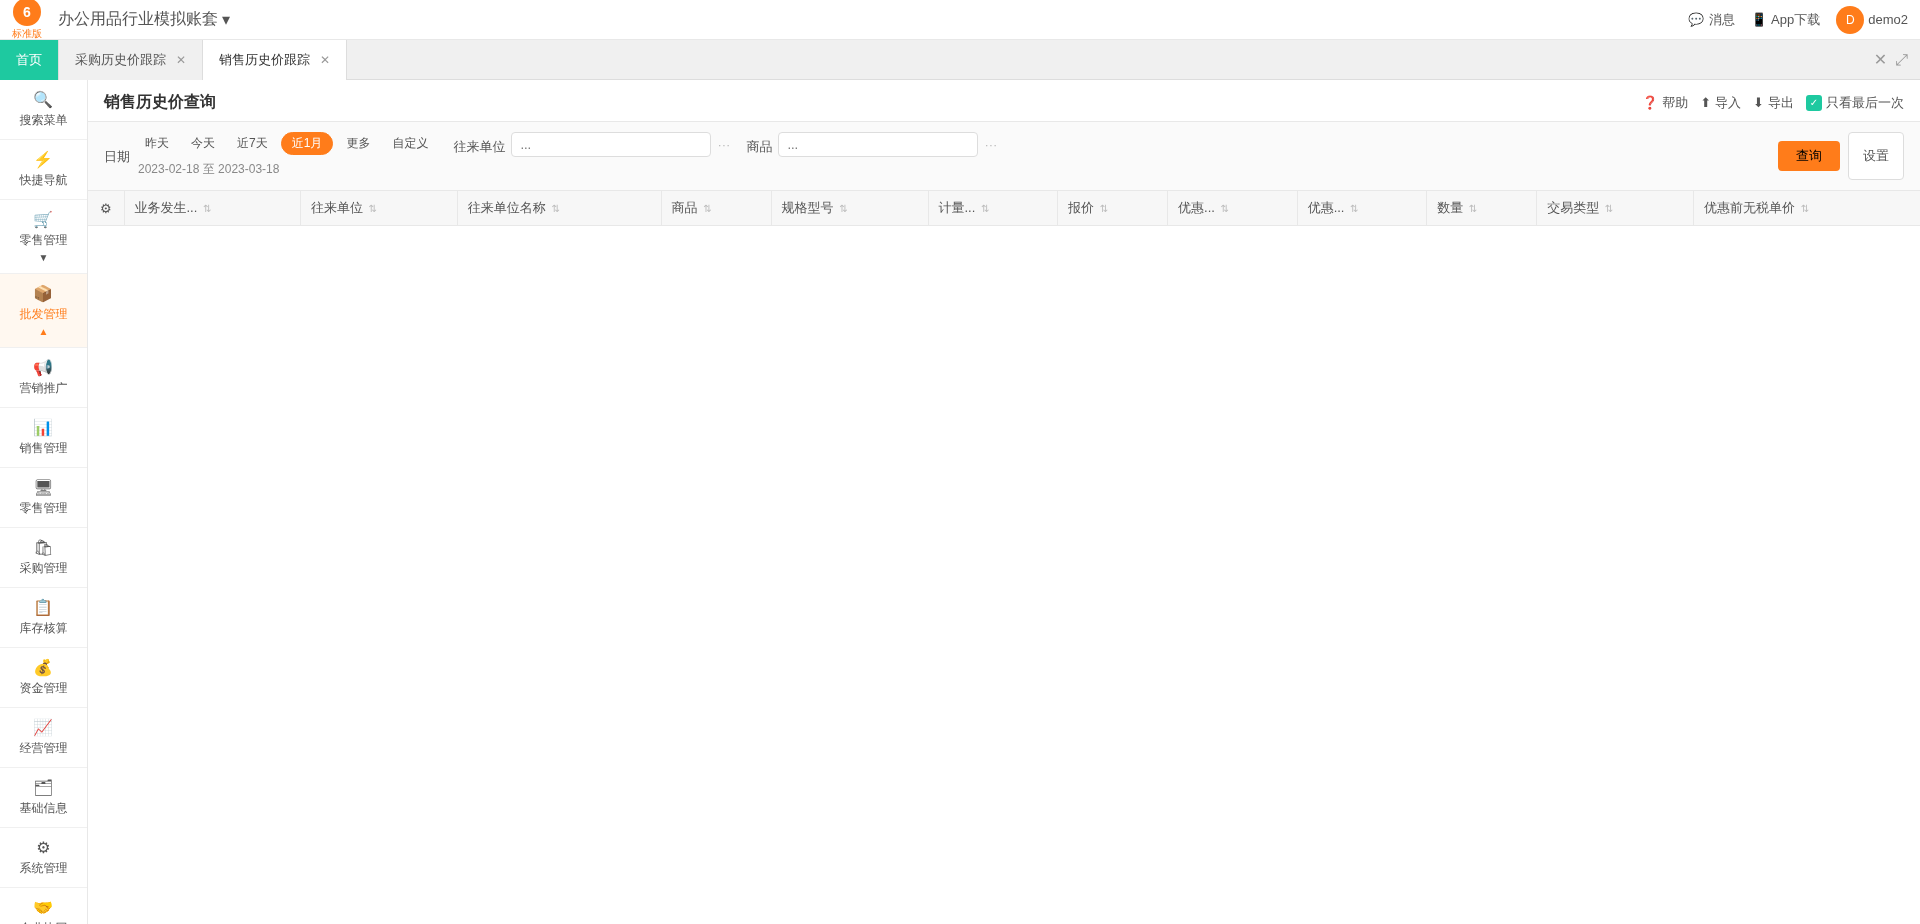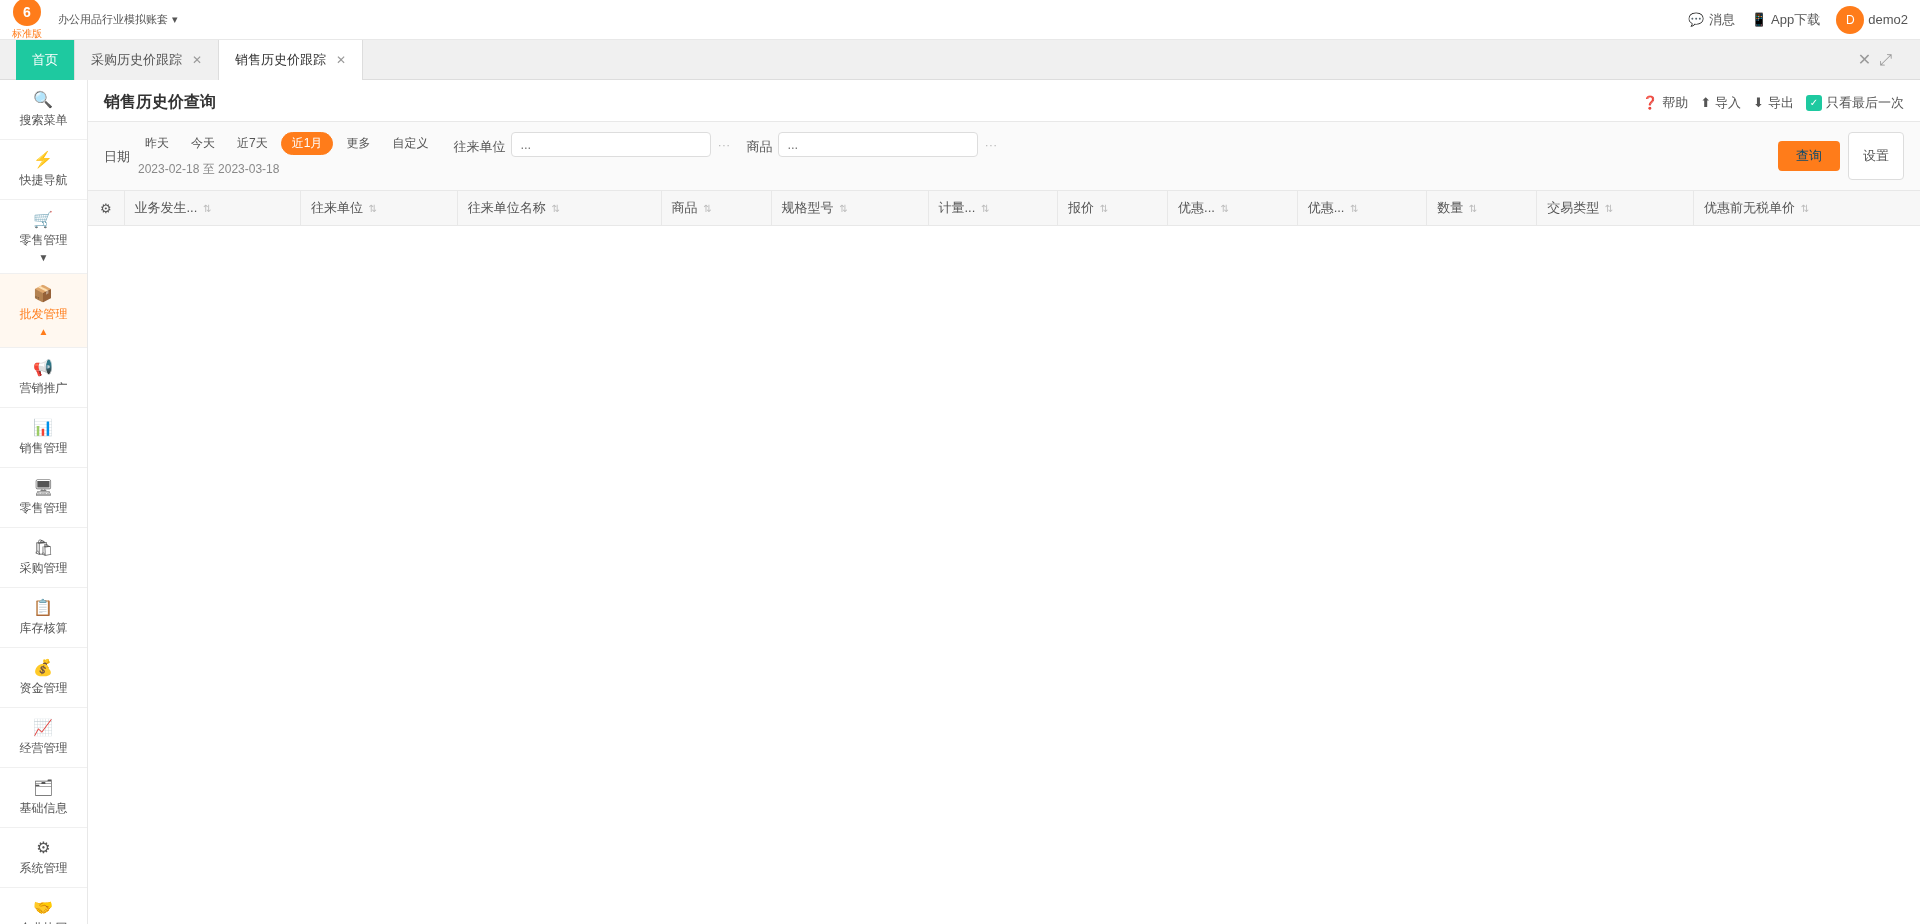--- a/index.html
+++ b/index.html
@@ -13,32 +13,32 @@
       align-items: center;
       padding: 0 12px;
       border-bottom: 1px solid #e8e8e8;
       justify-content: space-between;
       flex-shrink: 0;
     }
     .topbar-left { display: flex; align-items: center; gap: 8px; }
     .logo-area { display: flex; flex-direction: column; align-items: center; justify-content: center; }
     .logo-icon { width: 28px; height: 28px; background: #ff7c1a; border-radius: 50%; display: flex; align-items: center; justify-content: center; color: #fff; font-size: 14px; font-weight: bold; }
     .logo-text { font-size: 10px; color: #ff7c1a; margin-top: 1px; }
-    .app-selector { display: flex; align-items: center; gap: 4px; color: #555; font-size: 11px; cursor: pointer; padding: 4px 8px; border-radius: 4px; }
+    .app-selector { display: flex; align-items: center; gap: 4px; color: #555; font-size: 16px; cursor: pointer; padding: 4px 8px; border-radius: 4px; }
     .topbar-right { display: flex; align-items: center; gap: 16px; color: #555; font-size: 13px; }
     .topbar-right-item { display: flex; align-items: center; gap: 4px; cursor: pointer; }
     .avatar { width: 28px; height: 28px; border-radius: 50%; background: #ff7c1a; display: flex; align-items: center; justify-content: center; color: #fff; font-size: 12px; }
 
     
     .tabbar {
       height: 40px;
       background: #f0f0f0;
       display: flex;
       align-items: center;
-      padding: 0 16px;
+      padding: 0 0;
       flex-shrink: 0;
       border-bottom: 1px solid #ddd;
     }
     .tab {
       height: 40px;
       display: flex;
       align-items: center;
       padding: 0 16px;
       font-size: 13px;
       cursor: pointer;
@@ -125,21 +125,21 @@
     .filter-label { color: #555; white-space: nowrap; padding-top: 4px; font-size: 13px; }
     .filter-date-options { display: flex; flex-direction: column; gap: 4px; }
     .filter-date-row { display: flex; align-items: center; gap: 4px; }
     .date-btn { padding: 2px 8px; border-radius: 3px; font-size: 12px; cursor: pointer; border: 1px solid transparent; color: #555; background: transparent; }
     .date-btn.active { background: #ff7c1a; color: #fff; border-color: #ff7c1a; border-radius: 12px; padding: 2px 10px; }
     .date-range { font-size: 12px; color: #888; margin-top: 2px; margin-left: 2px; }
     .filter-input-row { display: flex; align-items: center; gap: 6px; }
     .filter-input { border: 1px solid #ddd; border-radius: 4px; padding: 4px 8px; font-size: 13px; width: 200px; color: #333; outline: none; }
     .filter-dots { color: #bbb; cursor: pointer; }
     .filter-actions { display: flex; align-items: center; gap: 8px; margin-left: auto; align-self: center; }
-    .btn-query { background: #ff7c1a; color: #0c4a6e; border: none; border-radius: 4px; padding: 6px 18px; font-size: 13px; cursor: pointer; }
+    .btn-query { background: #ff7c1a; color: #000000; border: none; border-radius: 4px; padding: 6px 18px; font-size: 13px; cursor: pointer; }
     .btn-settings { background: #fff; color: #555; border: 1px solid #ddd; border-radius: 4px; padding: 14px 14px; font-size: 13px; cursor: pointer; }
 
     
     .table-container { flex: 1; overflow: auto; }
     table { width: 100%; border-collapse: collapse; font-size: 13px; }
     thead tr { background: #f7f7f7; border-bottom: 1px solid #e8e8e8; }
     thead th { padding: 8px 10px; text-align: left; color: #555; font-weight: 500; border-right: 1px solid #e8e8e8; white-space: nowrap; position: relative; cursor: pointer; }
     thead th:last-child { border-right: none; }
     thead th .sort-icon { color: #bbb; font-size: 10px; margin-left: 2px; }
     .th-settings { width: 36px; text-align: center; }

